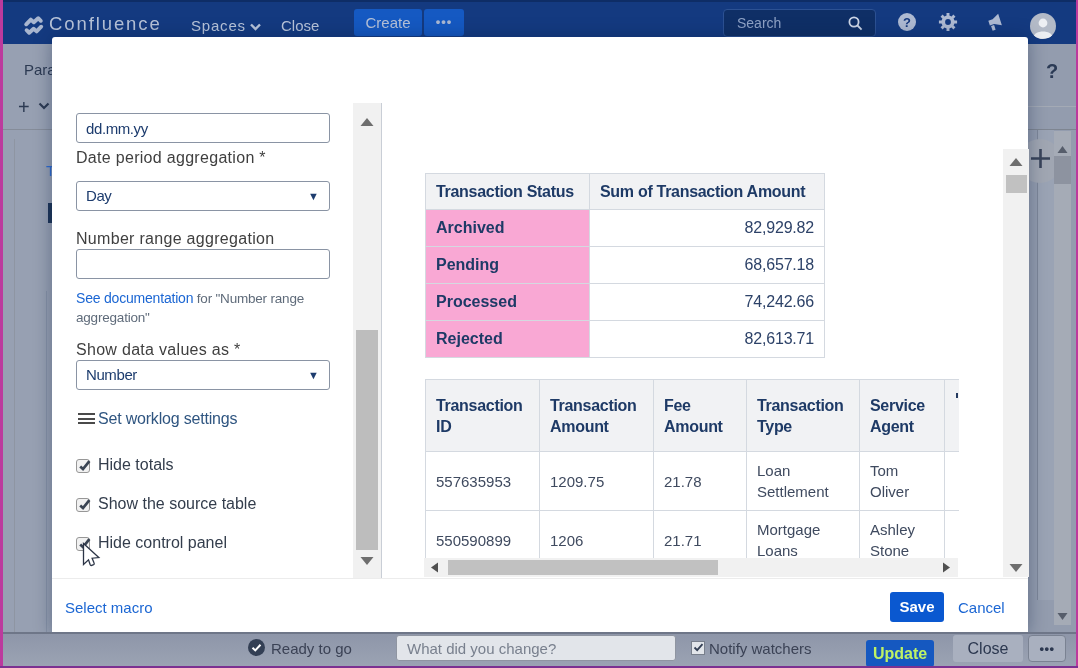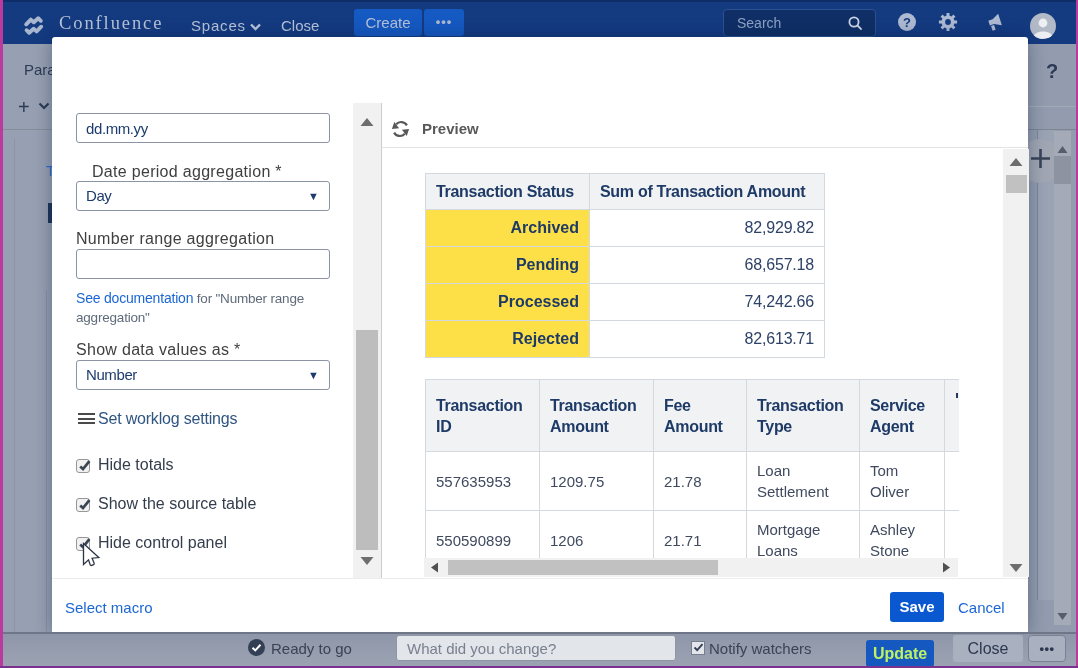--- a/index.html
+++ b/index.html
@@ -40,21 +40,21 @@
   #pv-header { left:0; top:0; width:646px; height:45px; border-bottom:1px solid #e3e3e3; }
   #pv-title { left:40px; top:17px; font-size:15px; font-weight:700; color:#595959; }
 
   table { border-collapse:collapse; table-layout:fixed; }
   table td, table th { border:1px solid #d4d9e0; overflow:hidden; }
   th { background:#f1f2f4; color:#1e3a66; font-weight:700; text-align:left; font-size:16px; letter-spacing:-0.3px; }
 
   #t1 { left:43px; top:70px; width:399px; }
   #t1 th { height:36px; padding:0 10px; white-space:nowrap; }
   #t1 td { height:37px; padding:0 10px; font-size:16px; }
-  #t1 .rowhdr { background:#fde047; color:#1e3a66; font-weight:700;text-align:right; }
+  #t1 .rowhdr { background:#f9a8d4; color:#1e3a66; font-weight:700; }
   #t1 .num { text-align:right; color:#2d4268; letter-spacing:-0.2px; }
 
   #t2wrap { left:43px; top:276px; width:534px; height:179px; overflow:hidden; }
   #t2 { width:630px; }
   #t2 th { height:72px; padding:2px 10px; vertical-align:middle; line-height:21px; }
   #t2 td { height:59px; padding:6px 10px; vertical-align:middle; line-height:21px; color:#3f4a5f; font-size:15px; }
 
   
   .sb-track { position:absolute; background:#f1f1f1; }
   .sb-thumb { position:absolute; background:#c1c1c1; }
@@ -68,21 +68,21 @@
   .bb-txt { position:absolute; font-size:15px; color:#3b4255; }
 </style>
 </head>
 <body>
 
 <div id="nav" class="abs">
   <svg class="abs" style="left:23px;top:13px" width="22" height="21" viewBox="0 0 22 21">
     <polyline points="3.2,9.3 7.8,4.6 10.8,7.2 15.2,3.2 17.8,5.8" fill="none" stroke="#a9b6cf" stroke-width="3.9" stroke-linecap="round" stroke-linejoin="round"></polyline>
     <polyline points="18.2,11.7 13.6,16.4 10.6,13.8 6.2,17.8 3.6,15.2" fill="none" stroke="#a9b6cf" stroke-width="3.9" stroke-linecap="round" stroke-linejoin="round"></polyline>
   </svg>
-  <div class="abs navtxt" style="left:59px;top:11px;font-size:18.5px;letter-spacing:1.9px;color:#b7c3d8;font-family:Liberation Serif, serif;">Confluence</div>
+  <div class="abs navtxt" style="left:49px;top:11px;font-size:18.5px;letter-spacing:1.9px;color:#b7c3d8;">Confluence</div>
   <div class="abs navtxt" style="left:191px;top:15px;font-size:15px;letter-spacing:0.8px;">Spaces</div>
   <svg class="abs" style="left:250px;top:21px" width="11" height="8" viewBox="0 0 11 8">
       <path d="M1 1.5 L5.5 6 L10 1.5" stroke="#b9c5da" stroke-width="2.4" fill="none"></path>
     </svg>
   <div class="abs navtxt" style="left:281px;top:15px;font-size:15px;">Close</div>
   <div class="abs" style="left:354px;top:7px;width:68px;height:27px;background:#1559c2;border-radius:3px;color:#b6c2d8;font-size:15px;text-align:center;line-height:27px;">Create</div>
   <div class="abs" style="left:424px;top:7px;width:40px;height:27px;background:#1559c2;border-radius:3px;color:#a9b8d2;font-size:13px;font-weight:700;text-align:center;line-height:25px;letter-spacing:1px;">•••</div>
   <div class="abs" style="left:723px;top:7px;width:153px;height:28px;background:#0f2f66;border:1px solid #2c5193;border-radius:4px;">
     <div class="abs" style="left:13px;top:5px;font-size:14px;color:#8fa3c6;">Search</div>
     <svg class="abs" style="left:124px;top:6px" width="15" height="15" viewBox="0 0 15 15">
@@ -167,21 +167,21 @@
   <div class="bb-txt" style="left:706px;top:6px;">Notify watchers</div>
   <div class="abs" style="left:863px;top:6px;width:68px;height:27px;background:#1558c0;border-radius:3px;color:#bef264;font-size:16px;font-weight:700;text-align:center;line-height:27px;">Update</div>
   <div class="abs" style="left:942px;top:1px;width:70px;height:27px;background:#a9b0bf;border-radius:3px;color:#2c3850;font-size:16px;text-align:center;line-height:27px;margin-left:8px;">Close</div>
   <div class="abs" style="left:1025px;top:1px;width:38px;height:27px;background:#a9b0bf;border:1px solid #7a8292;border-radius:4px;color:#2c3850;font-size:13px;font-weight:700;text-align:center;line-height:25px;letter-spacing:.5px;">•••</div>
 </div>
 
 <div id="modal" class="abs">
 
   <div id="lp" class="abs">
     <input class="inp" style="top: 10px;" value="dd.mm.yy" readonly="">
-    <div class="lbl" style="top:60px;margin-left:16px;">Date period aggregation *</div>
+    <div class="lbl" style="top:46px;">Date period aggregation *</div>
     <div class="inp" style="top:78px;">Day<span class="sel-arrow" style="right:10px;top:0;position:absolute;">▼</span></div>
     <div class="lbl" style="top:127px;">Number range aggregation</div>
     <input class="inp" style="top: 146px;" readonly="">
     <div class="abs" style="left:24px;top:186px;width:250px;font-size:13.5px;line-height:19px;color:#5f6b7a;letter-spacing:-0.2px;"><span class="bluelink" style="font-size:14px;">See documentation</span> for "Number range<br>aggregation"</div>
     <div class="lbl" style="top:238px;">Show data values as *</div>
     <div class="inp" style="top:257px;">Number<span class="sel-arrow" style="right:10px;top:0;position:absolute;">▼</span></div>
     <div class="abs" style="left:26px;top:310px;width:17px;">
       <div style="height:2px;background:#4a4a4a;margin-bottom:2.6px;"></div>
       <div style="height:2px;background:#4a4a4a;margin-bottom:2.6px;"></div>
       <div style="height:2px;background:#4a4a4a;"></div>
@@ -212,29 +212,20 @@
           <path d="M7 1 L13.5 9 L0.5 9 Z" fill="#6e6e6e"></path>
         </svg>
       <div class="abs" style="left:3px;top:227px;width:22px;height:220px;background:#bdbdbd;"></div>
       <svg class="abs" style="left:7px;top:453px" width="14" height="10" viewBox="0 0 14 10">
           <path d="M7 9 L13.5 1 L0.5 1 Z" fill="#6e6e6e"></path>
         </svg>
     </div>
   </div>
 
   <div id="pv" class="abs">
-    <div id="pv-header" class="abs">
-      <svg class="abs" style="left:9px;top:17px" width="19" height="18" viewBox="0 0 19 18">
-        <path d="M15.9 5.4 A 6.6 6.6 0 0 0 5.2 4.2" fill="none" stroke="#585858" stroke-width="2.2"></path>
-        <path d="M0.9 8.9 L8.1 8.3 L3.3 2.1 Z" fill="#585858"></path>
-        <path d="M3.1 12.6 A 6.6 6.6 0 0 0 13.8 13.8" fill="none" stroke="#585858" stroke-width="2.2"></path>
-        <path d="M18.1 9.1 L10.9 9.7 L15.7 15.9 Z" fill="#585858"></path>
-      </svg>
-      <div id="pv-title" class="abs">Preview</div>
-    </div>
 
     <table id="t1" class="abs">
       <colgroup>
           <col style="width:164px">
           <col style="width:235px">
         </colgroup>
       <tbody>
           <tr>
             <th>Transaction Status</th>
             <th>Sum of Transaction Amount</th>

